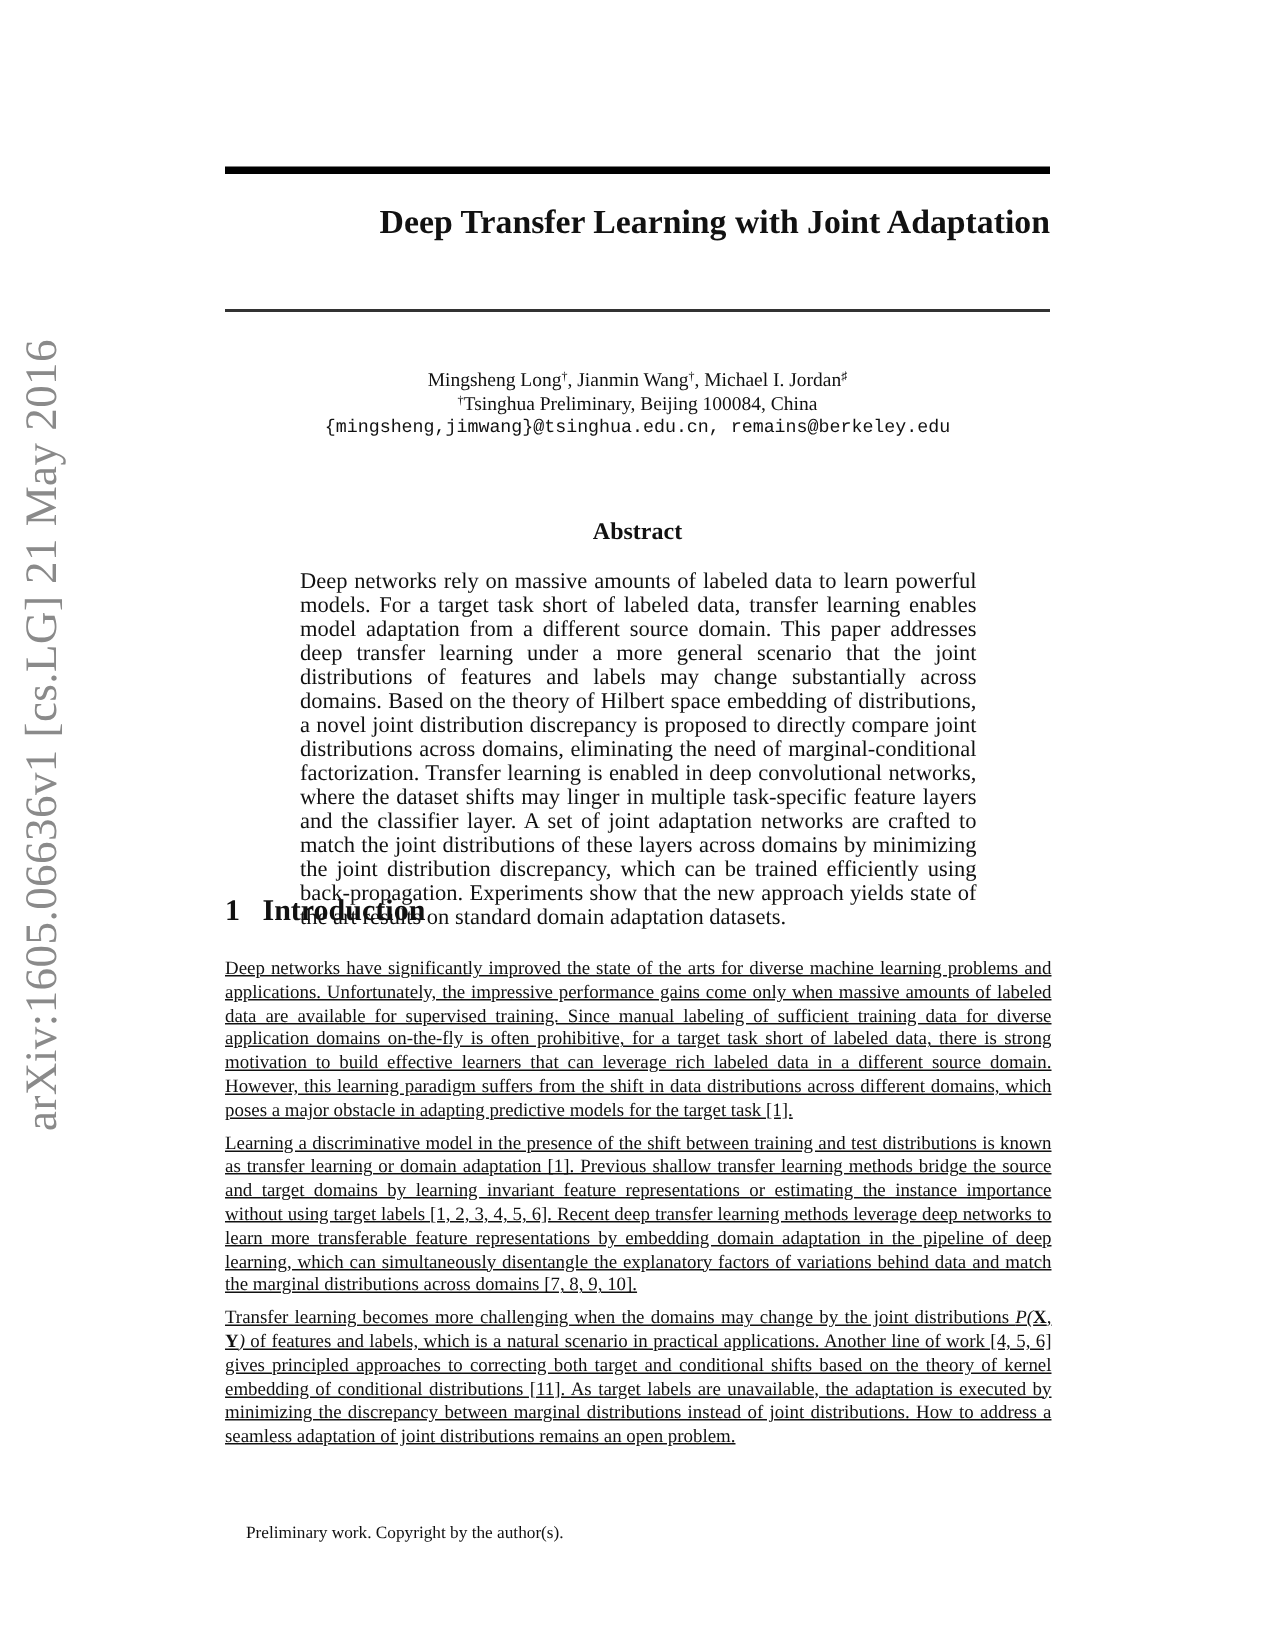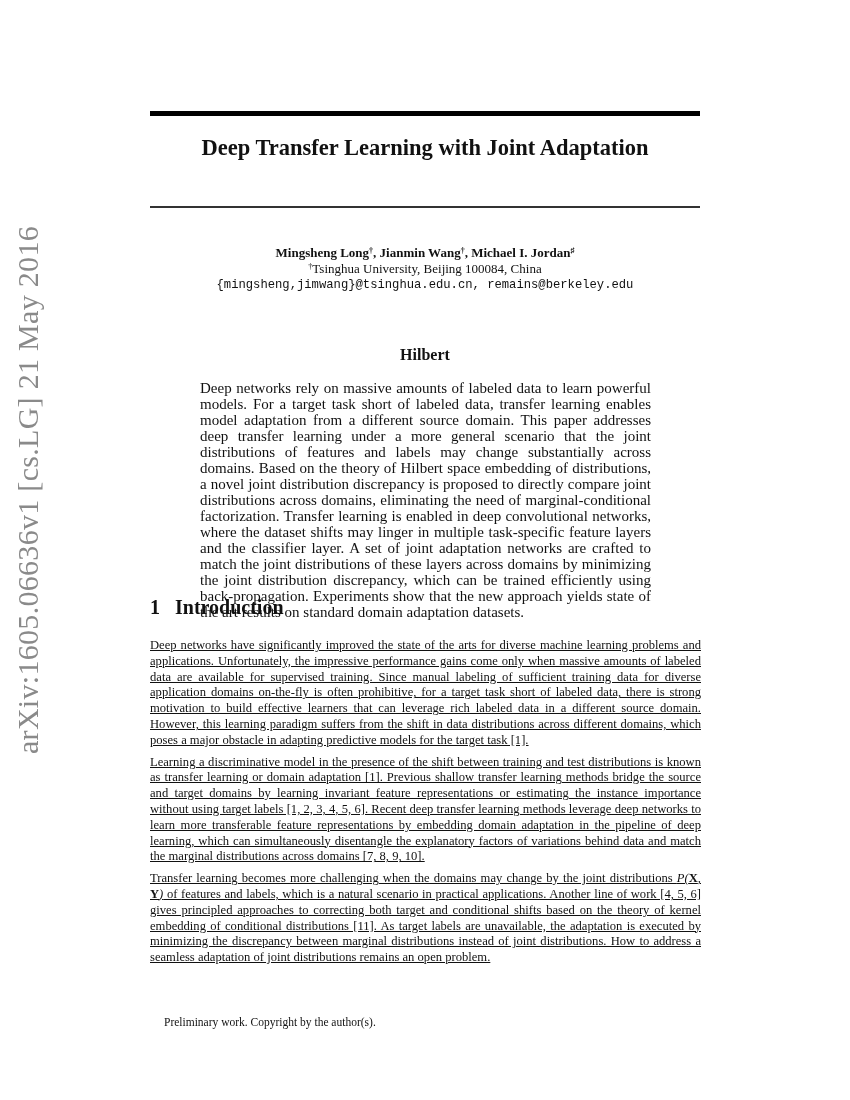--- a/index.html
+++ b/index.html
@@ -4,25 +4,25 @@
 <style>
   html, body { margin:0; padding:0; background:#ffffff; }
   body { width:850px; height:1100px; position:relative; overflow:hidden;
          font-family:"Liberation Serif", "DejaVu Serif", serif; color:#111; }
   .arxiv-stamp { position:absolute; left:-292px; top:470px; width:640px; height:40px;
          transform:rotate(-90deg); transform-origin:center center;
          font-family:"Liberation Serif", serif; font-size:30px; color:#8a8a8a;
          text-align:center; white-space:nowrap; letter-spacing:0.3px; line-height:40px; }
   .rule-thick { position:absolute; left:150px; top:111px; width:550px; height:5px; background:#000; }
   .rule-thin { position:absolute; left:150px; top:206px; width:550px; height:2px; background:#333; }
-  .title { position:absolute; left:150px; top:134px; width:550px; text-align:center;
+  .title { position:absolute; left:150px; top:134px; width:550px; text-align:right;
          font-weight:bold; font-size:22.5px; line-height:27px; }
   .authors { position:absolute; left:150px; top:245px; width:550px; text-align:center;
          font-size:13px; line-height:16px; }
-  .authors .names { font-weight:bold; }
+  .authors .names { font-weight:normal; }
   .authors sup { font-size:8px; vertical-align:top; position:relative; top:-2px; }
   .authors .email { font-family:"Liberation Mono", monospace; font-size:12.2px; }
   .abstract-head { position:absolute; left:150px; top:346px; width:550px; text-align:center;
          font-weight:bold; font-size:16px; }
   .abstract { position:absolute; left:200px; top:380px; width:451px;
          font-size:15px; line-height:16px; text-align:justify;font-family:Liberation Serif, serif; }
   .sec-head { position:absolute; left:150px; top:596px; font-weight:bold; font-size:20px; }
   .sec-head .num { display:inline-block; width:25px; }
   .body { position:absolute; left:150px; top:638px; width:551px; font-size:12.6px;
          line-height:15.8px; text-align:justify; }
@@ -41,25 +41,25 @@
   <div>Deep Transfer Learning with Joint Adaptation</div>
 </div>
 <div class="rule-thin"></div>
 
 <div class="authors">
   <div class="names">
     <span>Mingsheng Long</span><sup>†</sup>,
     <span>Jianmin Wang</span><sup>†</sup>,
     <span>Michael I. Jordan</span><sup>♯</sup>
   </div>
-  <div><sup>†</sup><span>Tsinghua University, Beijing 100084, China</span></div>
+  <div><sup>†</sup><span>Tsinghua Preliminary, Beijing 100084, China</span></div>
   <div class="email">{mingsheng,jimwang}@tsinghua.edu.cn, remains@berkeley.edu</div>
 </div>
 
-<div class="abstract-head">Hilbert</div>
+<div class="abstract-head">Abstract</div>
 <div class="abstract">Deep networks rely on massive amounts of labeled data to learn powerful models. For a target task short of labeled data, transfer learning enables model adaptation from a different source domain. This paper addresses deep transfer learning under a more general scenario that the joint distributions of features and labels may change substantially across domains. Based on the theory of Hilbert space embedding of distributions, a novel joint distribution discrepancy is proposed to directly compare joint distributions across domains, eliminating the need of marginal-conditional factorization. Transfer learning is enabled in deep convolutional networks, where the dataset shifts may linger in multiple task-specific feature layers and the classifier layer. A set of joint adaptation networks are crafted to match the joint distributions of these layers across domains by minimizing the joint distribution discrepancy, which can be trained efficiently using back-propagation. Experiments show that the new approach yields state of the art results on standard domain adaptation datasets.</div>
 
 <div class="sec-head">
   <span class="num">1</span><span>Introduction</span>
 </div>
 
 <div class="body">
   <p>Deep networks have significantly improved the state of the arts for diverse machine learning problems and applications. Unfortunately, the impressive performance gains come only when massive amounts of labeled data are available for supervised training. Since manual labeling of sufficient training data for diverse application domains on-the-fly is often prohibitive, for a target task short of labeled data, there is strong motivation to build effective learners that can leverage rich labeled data in a different source domain. However, this learning paradigm suffers from the shift in data distributions across different domains, which poses a major obstacle in adapting predictive models for the target task [1].</p>
   <p>Learning a discriminative model in the presence of the shift between training and test distributions is known as transfer learning or domain adaptation [1]. Previous shallow transfer learning methods bridge the source and target domains by learning invariant feature representations or estimating the instance importance without using target labels [1, 2, 3, 4, 5, 6]. Recent deep transfer learning methods leverage deep networks to learn more transferable feature representations by embedding domain adaptation in the pipeline of deep learning, which can simultaneously disentangle the explanatory factors of variations behind data and match the marginal distributions across domains [7, 8, 9, 10].</p>
   <p><span>Transfer learning becomes more challenging when the domains may change by the joint distributions </span><span class="math">P(<span class="mathb">X</span>, <span class="mathb">Y</span>)</span><span> of features and labels, which is a natural scenario in practical applications. Another line of work [4, 5, 6] gives principled approaches to correcting both target and conditional shifts based on the theory of kernel embedding of conditional distributions [11]. As target labels are unavailable, the adaptation is executed by minimizing the discrepancy between marginal distributions instead of joint distributions. How to address a seamless adaptation of joint distributions remains an open problem.</span></p>

